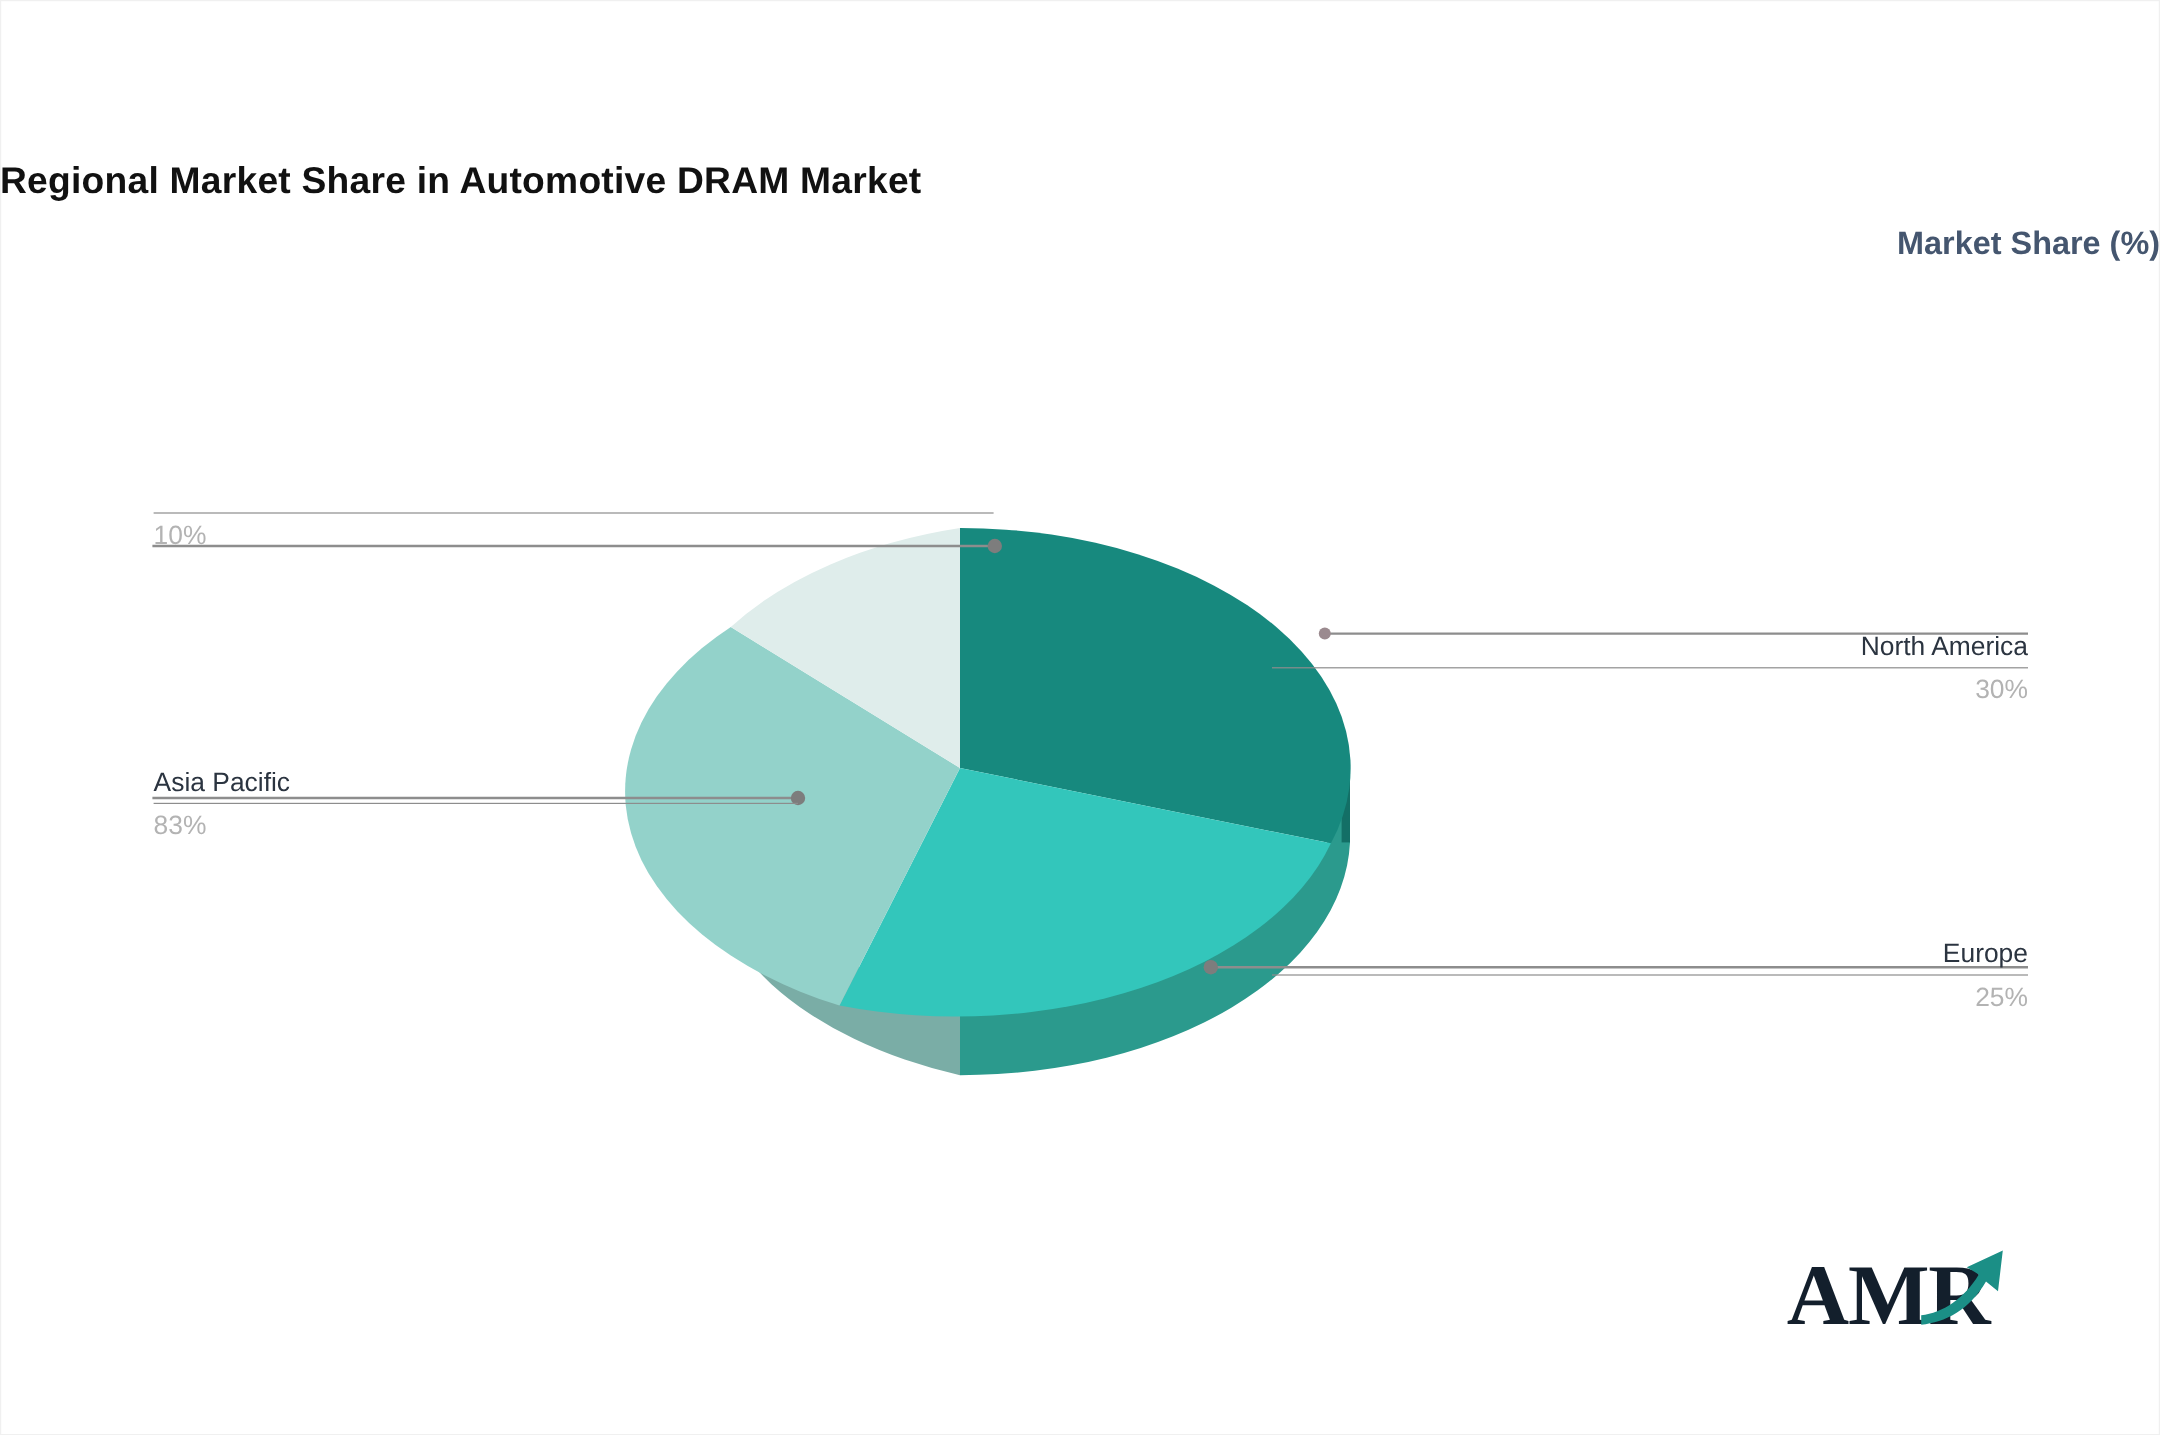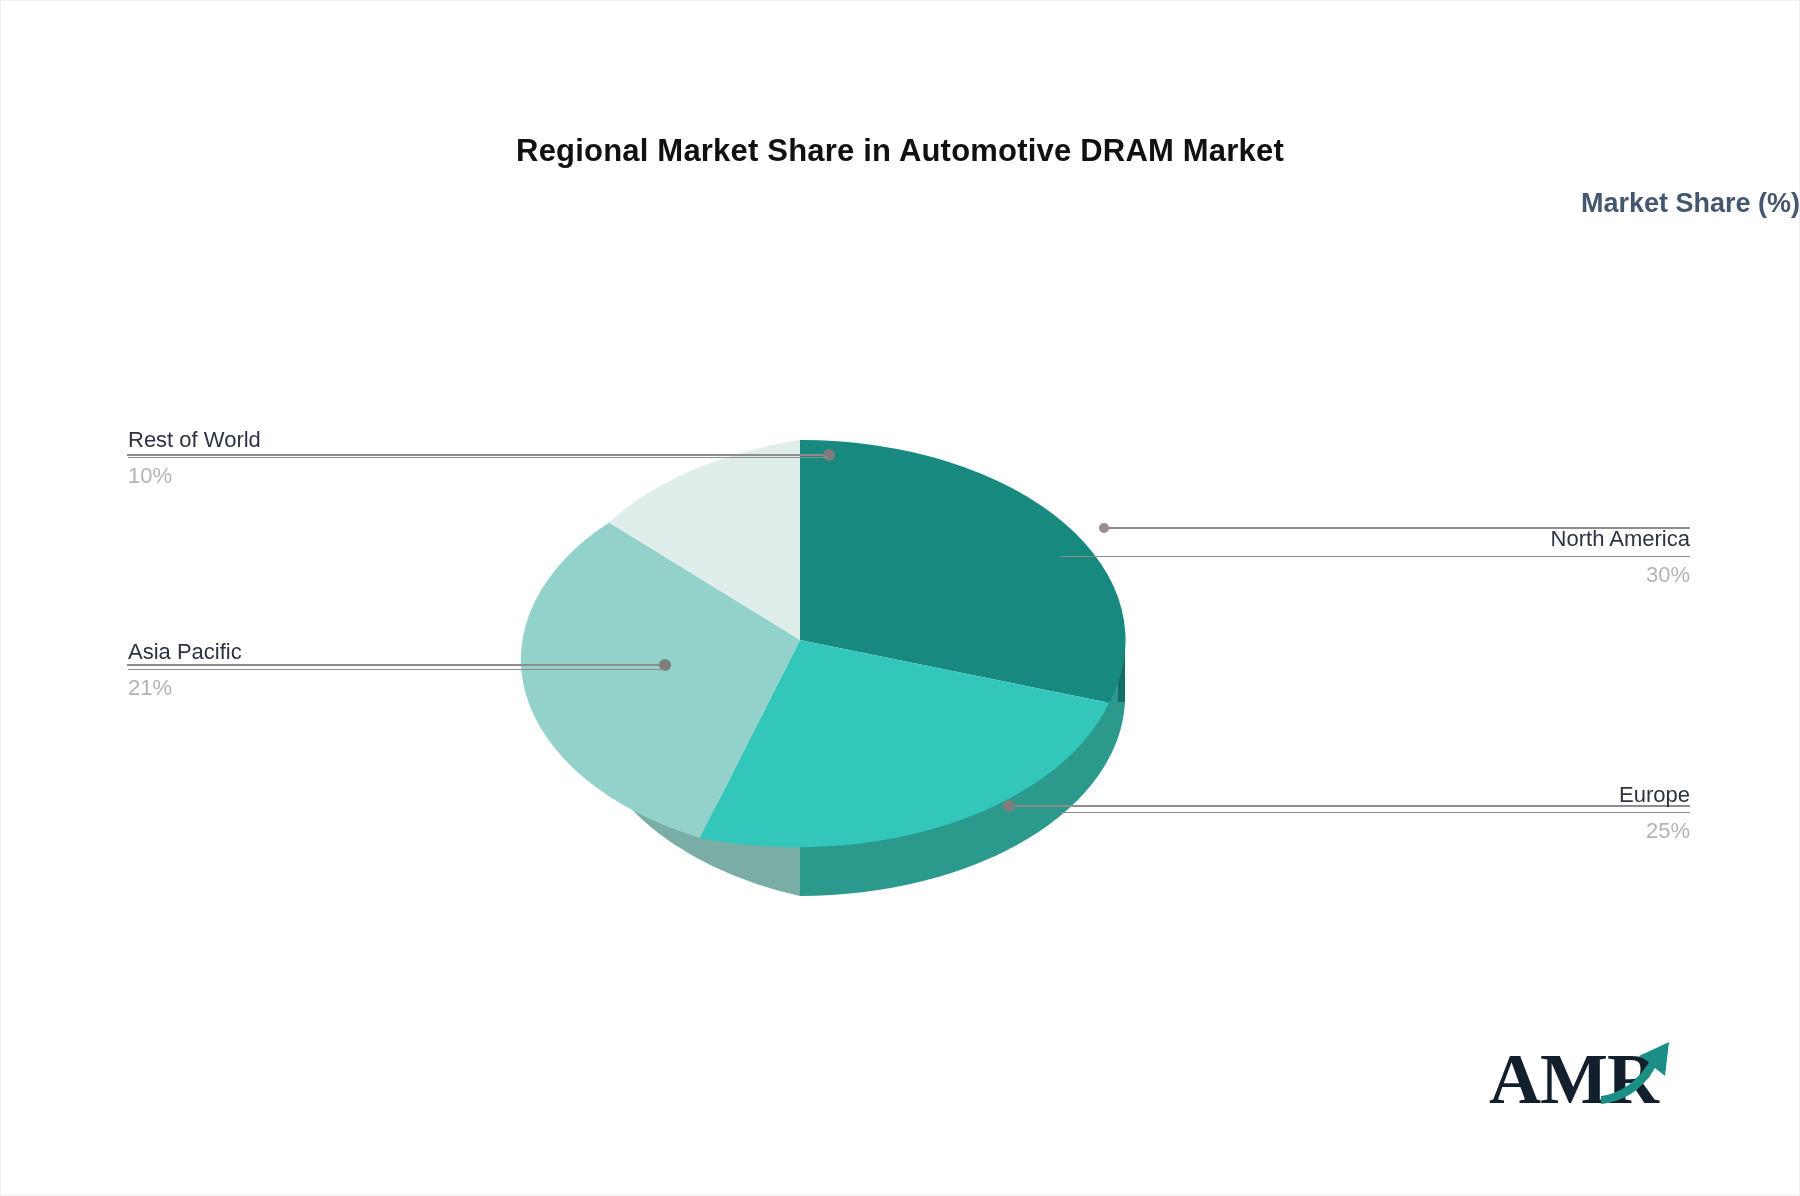--- a/index.html
+++ b/index.html
@@ -10,21 +10,20 @@
     overflow:hidden;
     position:relative;
   }
   #frame{
     position:absolute;inset:0;
     border:1px solid #f0f0f0;
     box-sizing:border-box;
   }
   #title{
     position:absolute;left:0;top:133px;width:1800px;
-    text-align:center;
     font-size:31px;font-weight:bold;color:#111111;
     letter-spacing:.2px;
   }
   #subtitle{
     position:absolute;left:0;top:188px;width:1800px;
     text-align:right;
     font-size:27px;font-weight:bold;color:#45566f;
   }
   #plot{
     position:absolute;left:0;top:0;width:1800px;height:1196px;
@@ -128,29 +127,28 @@
     <circle cx="665" cy="665" r="6" fill="#7d7d7d"></circle>
   </g>
 
   <g>
     <line x1="127" y1="455" x2="829" y2="455" stroke="#8d8d8d" stroke-width="2"></line>
     <circle cx="829" cy="455" r="6" fill="#7d7d7d"></circle>
   </g>
 </svg>
 
 <div class="lbl left" style="left:128px;top:425px;width:700px;">
-  <div class="nm">Rest of World</div>
   <div class="rule"></div>
   <div class="pv">10%</div>
 </div>
 
 <div class="lbl left" style="left:128px;top:637px;width:537px;">
   <div class="nm">Asia Pacific</div>
   <div class="rule"></div>
-  <div class="pv">21%</div>
+  <div class="pv">83%</div>
 </div>
 
 <div class="lbl right" style="left:1060px;top:495px;width:630px;margin-top:29px;">
   <div class="nm">North America</div>
   <div class="rule"></div>
   <div class="pv">30%</div>
 </div>
 
 <div class="lbl right" style="left:1060px;top:780px;width:630px;">
   <div class="nm">Europe</div>

